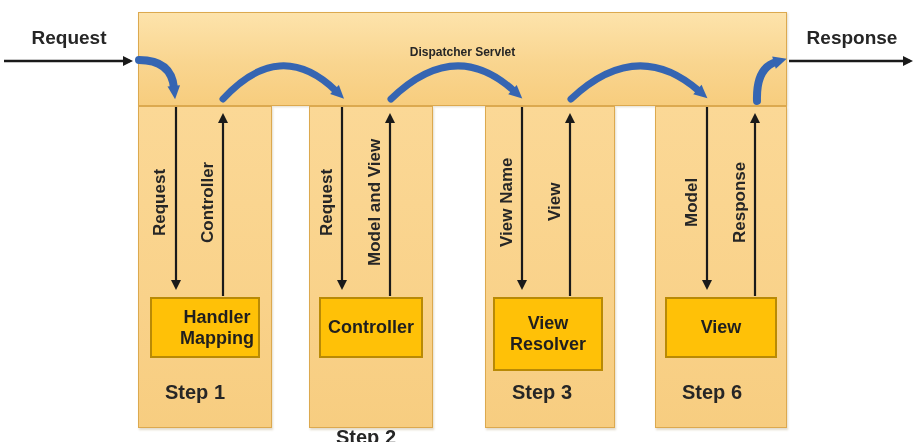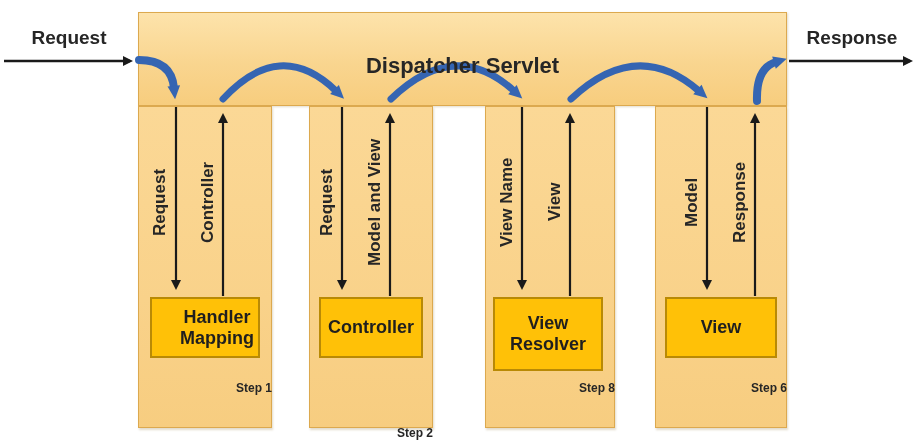--- a/index.html
+++ b/index.html
@@ -18,35 +18,35 @@
     background:linear-gradient(180deg,#FBD896 0%,#F9D28A 60%,#F7CD80 100%);
     border:1px solid #DCA94F;box-sizing:border-box;
     box-shadow:1px 2px 2px rgba(140,110,50,0.25);
   }
   .node{
     position:absolute;display:flex;align-items:center;justify-content:center;
     text-align:center;background:#FFC107;border:2px solid #B98A05;box-sizing:border-box;
     font-size:18px;font-weight:700;line-height:1.15;color:#1f1f1f;
   }
   .steplabel{
-    position:absolute;top:381px;text-align:right;font-size:12px;font-weight:700;color:#262626;
+    position:absolute;top:381px;text-align:left;font-size:20px;font-weight:700;color:#262626;padding-left:27px;
   }
   .vlabel{
     position:absolute;top:113px;height:178px;width:24px;
     display:flex;align-items:center;justify-content:center;
     writing-mode:vertical-rl;transform:rotate(180deg);
     font-size:17px;font-weight:700;color:#262626;white-space:nowrap;
   }
   .hlabel{
     position:absolute;top:27px;width:110px;text-align:center;
     font-size:19px;font-weight:700;color:#262626;
   }
   .title{
     position:absolute;left:138px;top:45px;width:649px;text-align:center;
-    font-size:22px;font-weight:700;color:#262626;margin-top:8px;
+    font-size:12px;font-weight:700;color:#262626;
   }
   svg.overlay{position:absolute;left:0;top:0;z-index:5;pointer-events:none;}
   .z2{z-index:2}.z3{z-index:3}.z6{z-index:6}
 </style>
 </head>
 <body>
 
 <div id="canvas">
 
   <div class="bar"></div>
@@ -56,21 +56,21 @@
   <div class="col" style="left:485px;width:130px;"></div>
   <div class="col" style="left:655px;width:132px;"></div>
 
   <div class="node z2" style="left:150px;top:297px;width:110px;height:61px;padding-left:24px;">Handler Mapping</div>
   <div class="node z2" style="left:319px;top:297px;width:104px;height:61px;">Controller</div>
   <div class="node z2" style="left:493px;top:297px;width:110px;height:74px;">View Resolver</div>
   <div class="node z2" style="left:665px;top:297px;width:112px;height:61px;">View</div>
 
   <div class="steplabel z3" style="left:138px;width:134px;">Step 1</div>
   <div class="steplabel z3" style="left:309px;width:124px;margin-top:45px;">Step 2</div>
-  <div class="steplabel z3" style="left:485px;width:130px;">Step 8</div>
+  <div class="steplabel z3" style="left:485px;width:130px;">Step 3</div>
   <div class="steplabel z3" style="left:655px;width:132px;">Step 6</div>
 
   <div class="vlabel z3" style="left:148px;">Request</div>
   <div class="vlabel z3" style="left:196px;">Controller</div>
   <div class="vlabel z3" style="left:315px;">Request</div>
   <div class="vlabel z3" style="left:363px;">Model and View</div>
   <div class="vlabel z3" style="left:495px;">View Name</div>
   <div class="vlabel z3" style="left:543px;">View</div>
   <div class="vlabel z3" style="left:680px;">Model</div>
   <div class="vlabel z3" style="left:728px;">Response</div>

